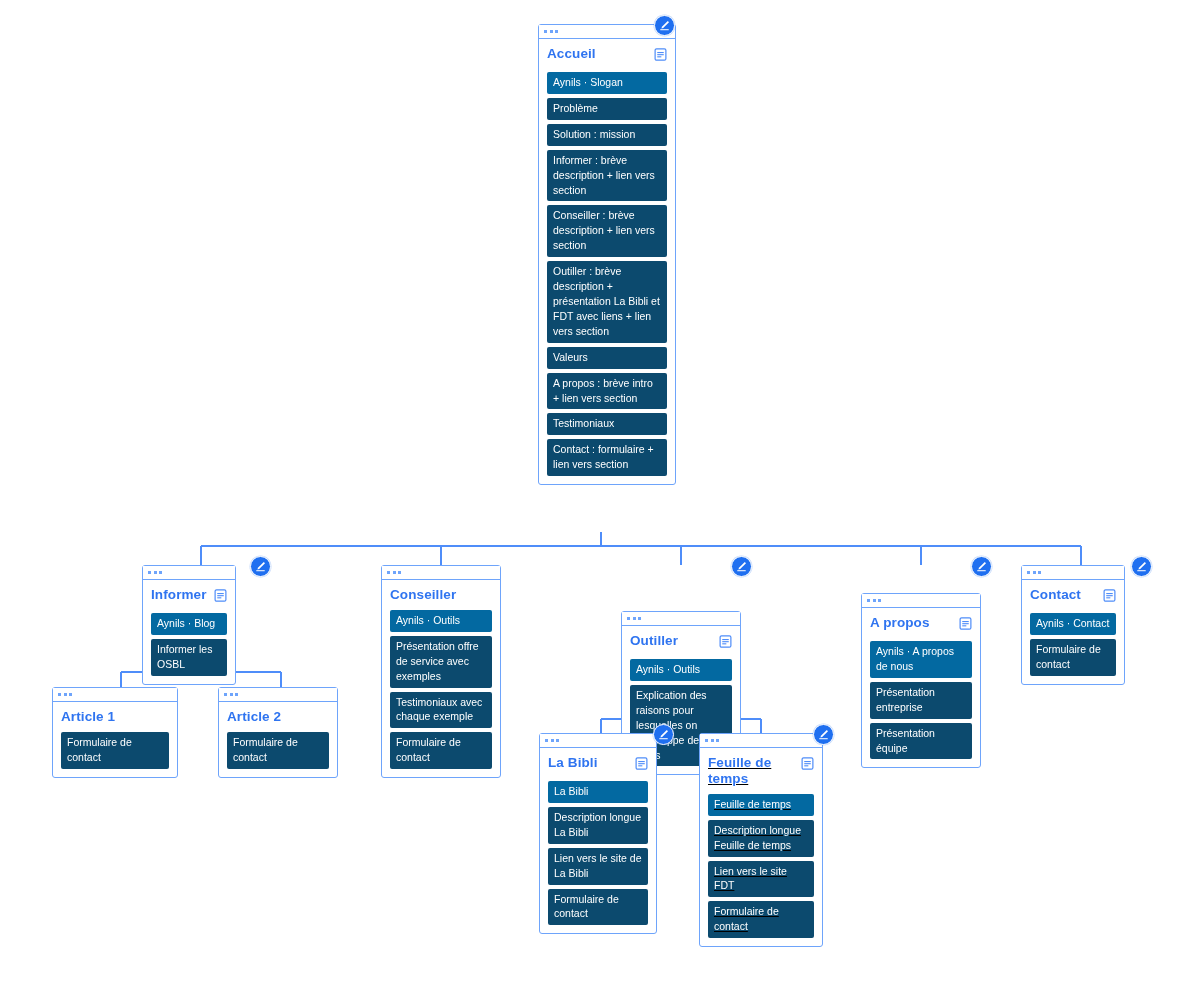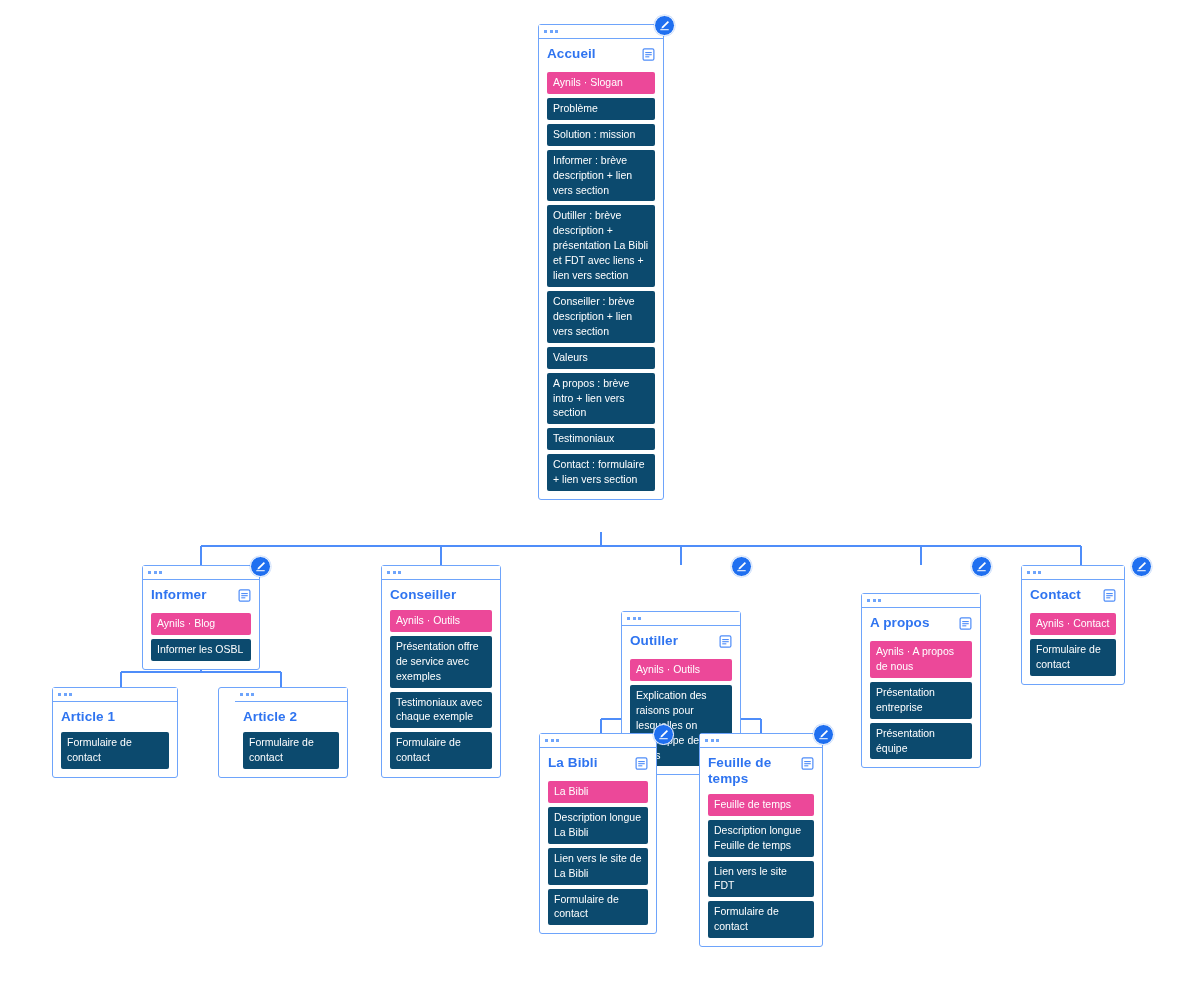--- a/index.html
+++ b/index.html
@@ -50,21 +50,21 @@
   .chip{
     box-sizing:border-box;
     color:#ffffff;
     font-size:10.5px;
     line-height:1.42;
     padding:3px 6px 4px 6px;
     border-radius:2px;
     background:#0c4a6e;
     word-wrap:break-word;
   }
-  .chip.purple{background:#ec4899;}
+  .chip.purple{background:#0369a1;}
 
   
   .edit-badge{
     position:absolute;
     width:19px;height:19px;border-radius:50%;
     background:#1f6ff0;
     border:1.5px solid #ffffff;
     display:flex;align-items:center;justify-content:center;
     box-shadow:0 0 0 .5px rgba(31,111,240,.25);
   }
@@ -88,57 +88,57 @@
       <path d="M121,672 L281,672"></path>
       <path d="M121,672 L121,687"></path>
       <path d="M281,672 L281,687"></path>
 
       <path d="M681,707 L681,719"></path>
       <path d="M601,719 L761,719"></path>
       <path d="M601,719 L601,733"></path>
       <path d="M761,719 L761,733"></path>
     </g>
   </svg>
-<div class="card" style="left: 538px; top: 24px; width: 126px;">
+<div class="card" style="left: 538px; top: 24px; width: 138px;">
       <div class="card-bar">
         <span class="dot"></span>
         <span class="dot"></span>
         <span class="dot"></span>
       </div>
       <div class="card-body">
         <div class="card-head">
           <div class="card-title">Accueil</div>
           <span class="doc-icon"><svg width="13" height="13" viewBox="0 0 14 14">
               <rect x="1.2" y="0.9" width="11.6" height="12.2" rx="1.6" fill="none" stroke="#4f8df9" stroke-width="1.3"></rect>
               <rect x="3.5" y="4.3" width="7" height="1.2" fill="#4f8df9"></rect>
               <rect x="3.5" y="6.6" width="7" height="1.2" fill="#4f8df9"></rect>
               <rect x="3.5" y="8.9" width="4.4" height="1.2" fill="#4f8df9"></rect>
             </svg></span>
         </div>
         <div class="chips">
           <div class="chip purple">Aynils · Slogan</div>
           <div class="chip">Problème</div>
           <div class="chip">Solution : mission</div>
           <div class="chip">Informer : brève description + lien vers section</div>
+          <div class="chip">Conseiller : brève description + lien vers section</div>
           <div class="chip">Outiller : brève description + présentation La Bibli et FDT avec liens + lien vers section</div>
-          <div class="chip">Conseiller : brève description + lien vers section</div>
           <div class="chip">Valeurs</div>
           <div class="chip">A propos : brève intro + lien vers section</div>
           <div class="chip">Testimoniaux</div>
           <div class="chip">Contact : formulaire + lien vers section</div>
         </div>
       </div>
     </div>
     <div class="edit-badge" style="left: 654px; top: 15px;">
       <svg width="11" height="11" viewBox="0 0 12 12">
         <path d="M9.6 1.2 L10.9 2.5 L4.6 8.8 L2.6 9.4 L3.2 7.4 Z" fill="#ffffff"></path>
         <path d="M1.4 10.6 L10.6 10.6" stroke="#ffffff" stroke-width="1.1" fill="none"></path>
       </svg>
     </div>
-    <div class="card" style="left: 142px; top: 565px; width: 118px;">
+    <div class="card" style="left: 142px; top: 565px; width: 94px;">
       <div class="card-bar">
         <span class="dot"></span>
         <span class="dot"></span>
         <span class="dot"></span>
       </div>
       <div class="card-body">
         <div class="card-head">
           <div class="card-title">Informer</div>
           <span class="doc-icon"><svg width="13" height="13" viewBox="0 0 14 14">
               <rect x="1.2" y="0.9" width="11.6" height="12.2" rx="1.6" fill="none" stroke="#4f8df9" stroke-width="1.3"></rect>
@@ -270,21 +270,21 @@
       </div>
       <div class="card-body">
         <div class="card-head">
           <div class="card-title">Article 1</div>
         </div>
         <div class="chips">
           <div class="chip">Formulaire de contact</div>
         </div>
       </div>
     </div>
-    <div class="card" style="left: 218px; top: 687px; width: 130px; padding-left: 16px;">
+    <div class="card" style="left: 218px; top: 687px; width: 120px;">
       <div class="card-bar">
         <span class="dot"></span>
         <span class="dot"></span>
         <span class="dot"></span>
       </div>
       <div class="card-body">
         <div class="card-head">
           <div class="card-title">Article 2</div>
         </div>
         <div class="chips">
@@ -315,21 +315,21 @@
           <div class="chip">Formulaire de contact</div>
         </div>
       </div>
     </div>
     <div class="edit-badge" style="left: 653px; top: 724px;">
       <svg width="11" height="11" viewBox="0 0 12 12">
         <path d="M9.6 1.2 L10.9 2.5 L4.6 8.8 L2.6 9.4 L3.2 7.4 Z" fill="#ffffff"></path>
         <path d="M1.4 10.6 L10.6 10.6" stroke="#ffffff" stroke-width="1.1" fill="none"></path>
       </svg>
     </div>
-    <div class="card" style="left: 699px; top: 733px; width: 124px;">
+    <div class="card" style="left: 699px; top: 733px; width: 124px; text-decoration: underline;">
       <div class="card-bar">
         <span class="dot"></span>
         <span class="dot"></span>
         <span class="dot"></span>
       </div>
       <div class="card-body">
         <div class="card-head">
           <div class="card-title">Feuille de temps</div>
           <span class="doc-icon"><svg width="13" height="13" viewBox="0 0 14 14">
               <rect x="1.2" y="0.9" width="11.6" height="12.2" rx="1.6" fill="none" stroke="#4f8df9" stroke-width="1.3"></rect>

